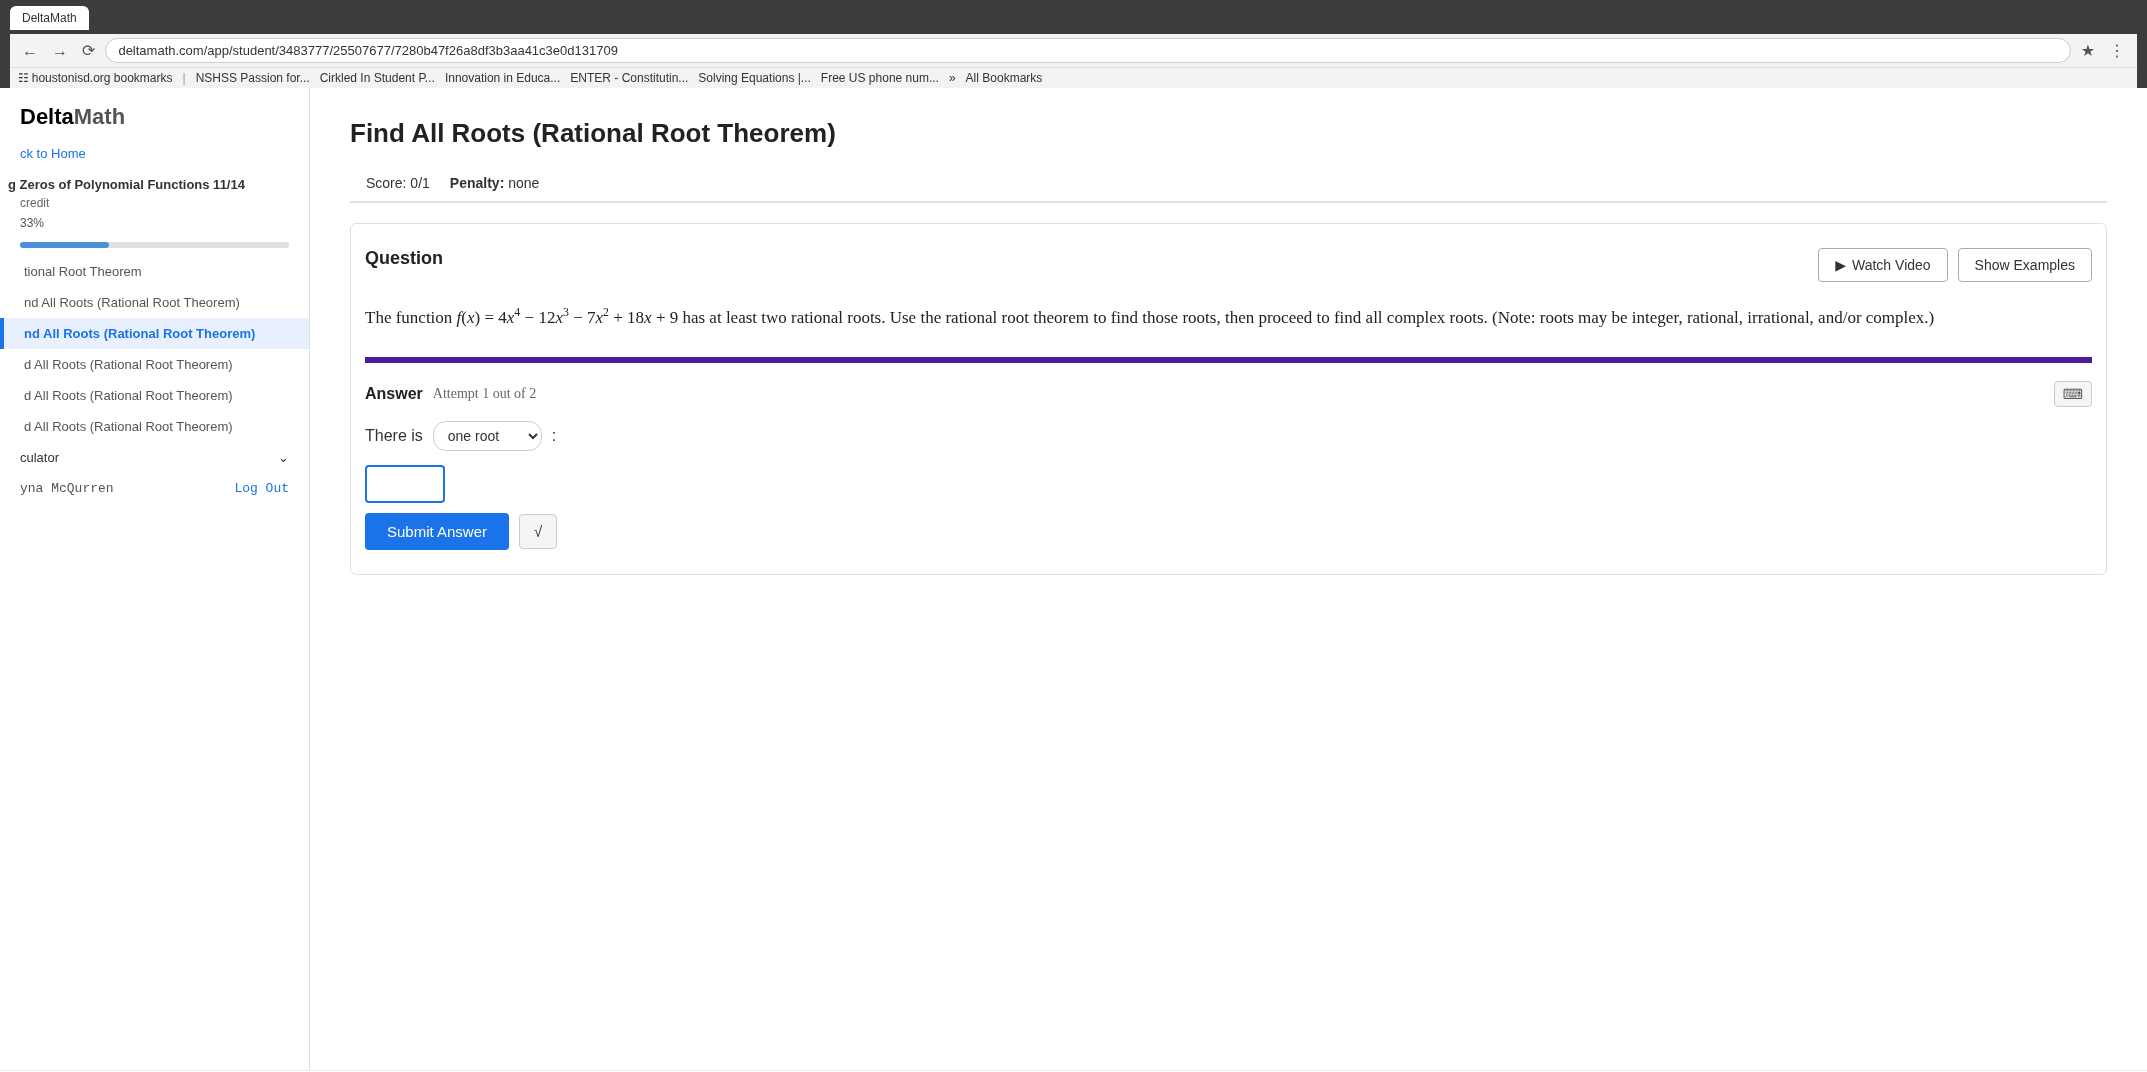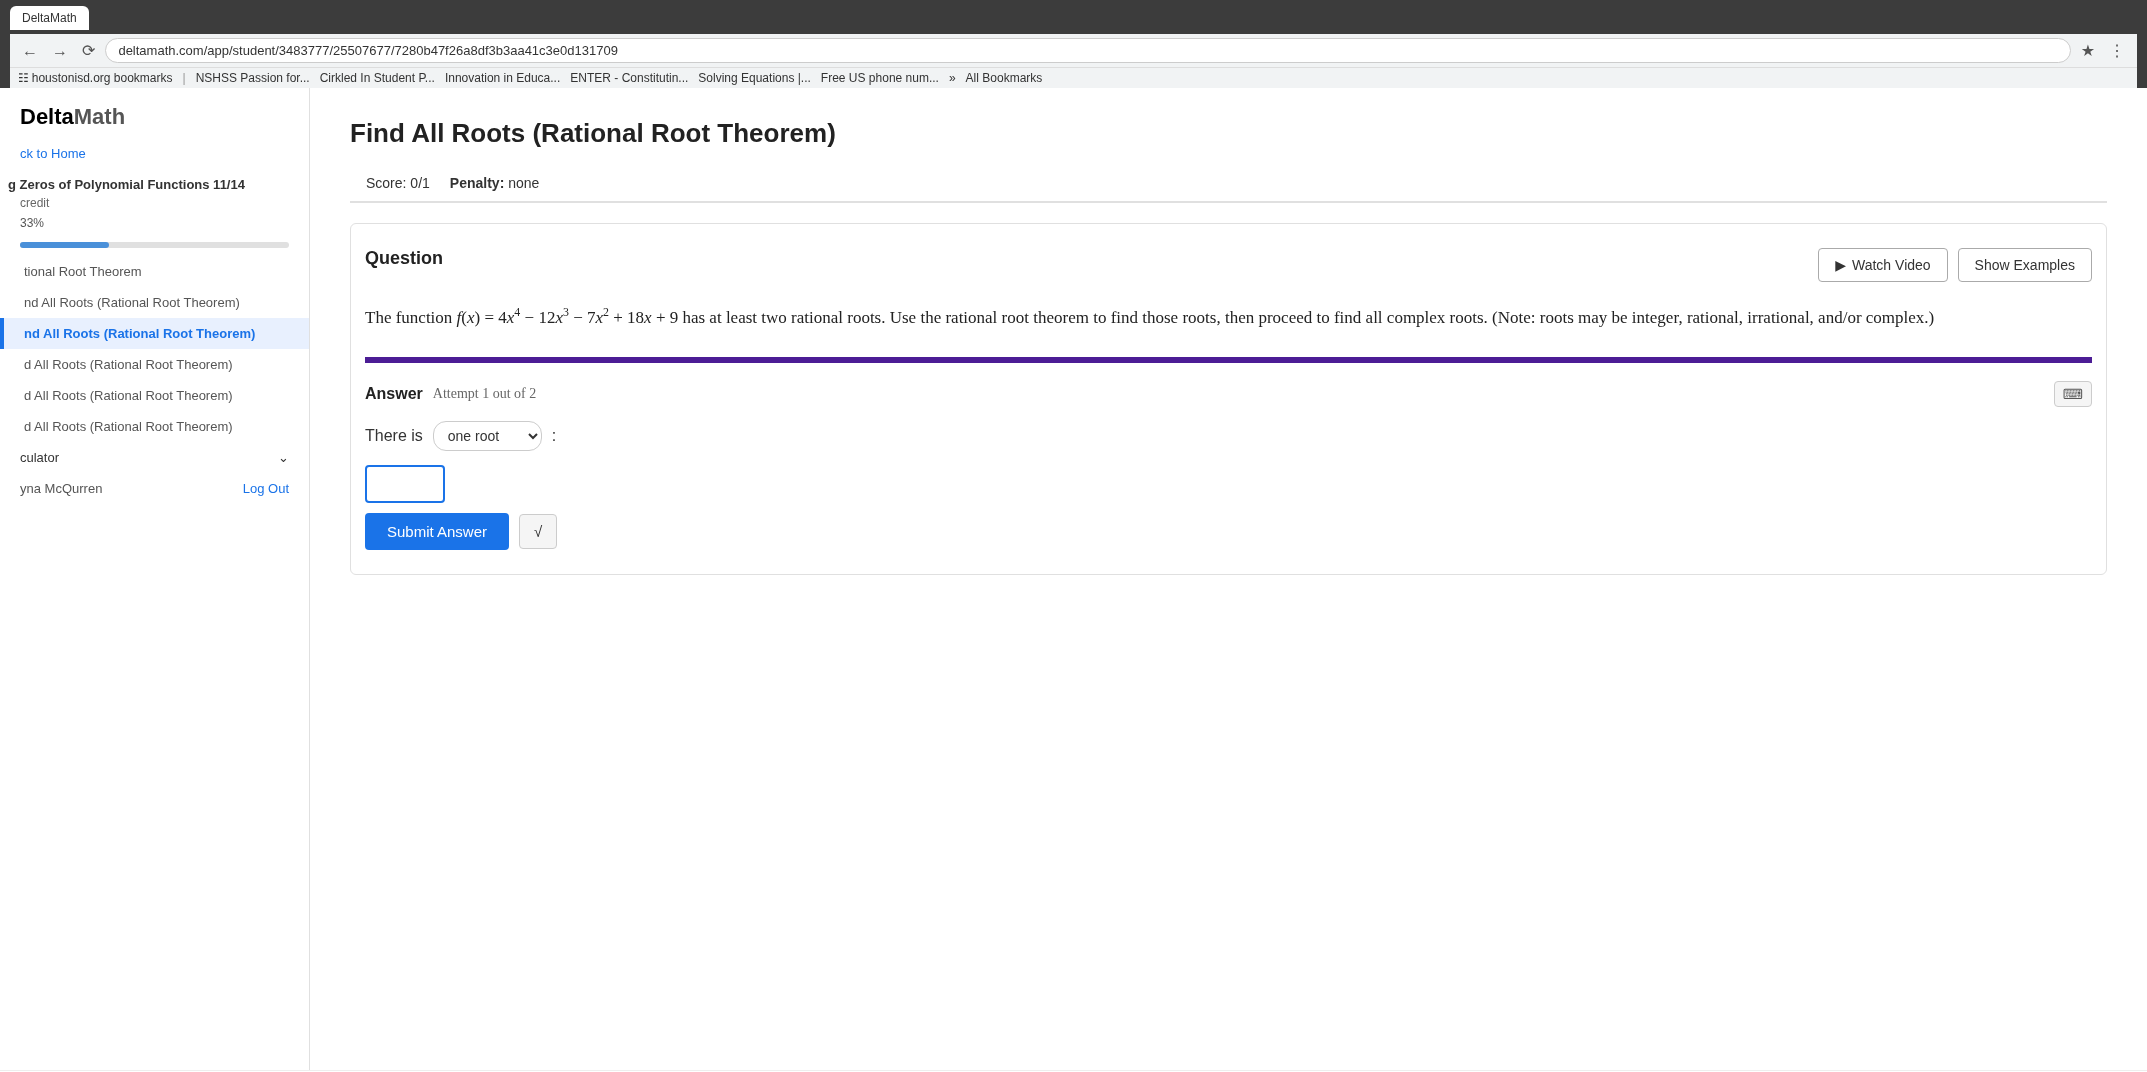--- a/index.html
+++ b/index.html
@@ -163,20 +163,21 @@
       color: #333;
       padding: 8px 20px;
       cursor: pointer;
     }
     .sidebar-user {
       display: flex;
       justify-content: space-between;
       align-items: center;
       padding: 8px 20px 12px;
       font-size: 13px;
+      font-family: Liberation Mono, monospace;
     }
     .sidebar-user-name { color: #555; }
     .sidebar-logout { color: #1a73e8; cursor: pointer; font-size: 13px; text-align: center; }
 
     
     .main-content {
       flex: 1;
       overflow-y: auto;
       padding: 30px 40px;
       background: #fff;

